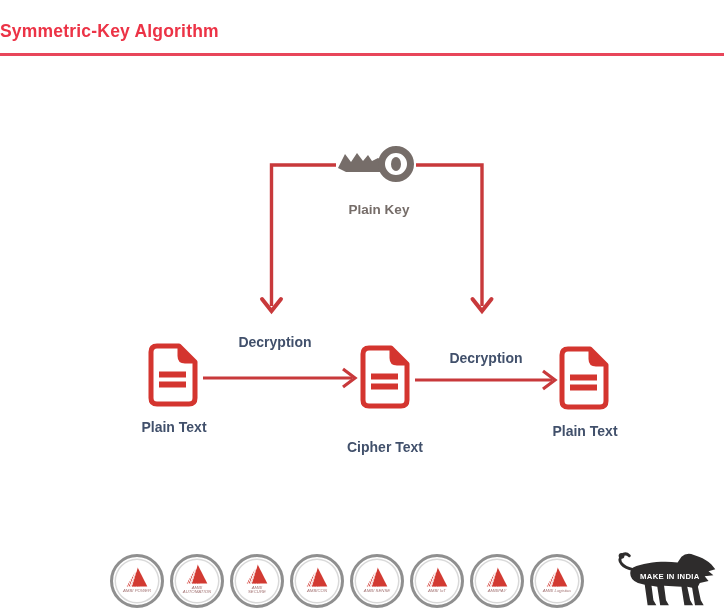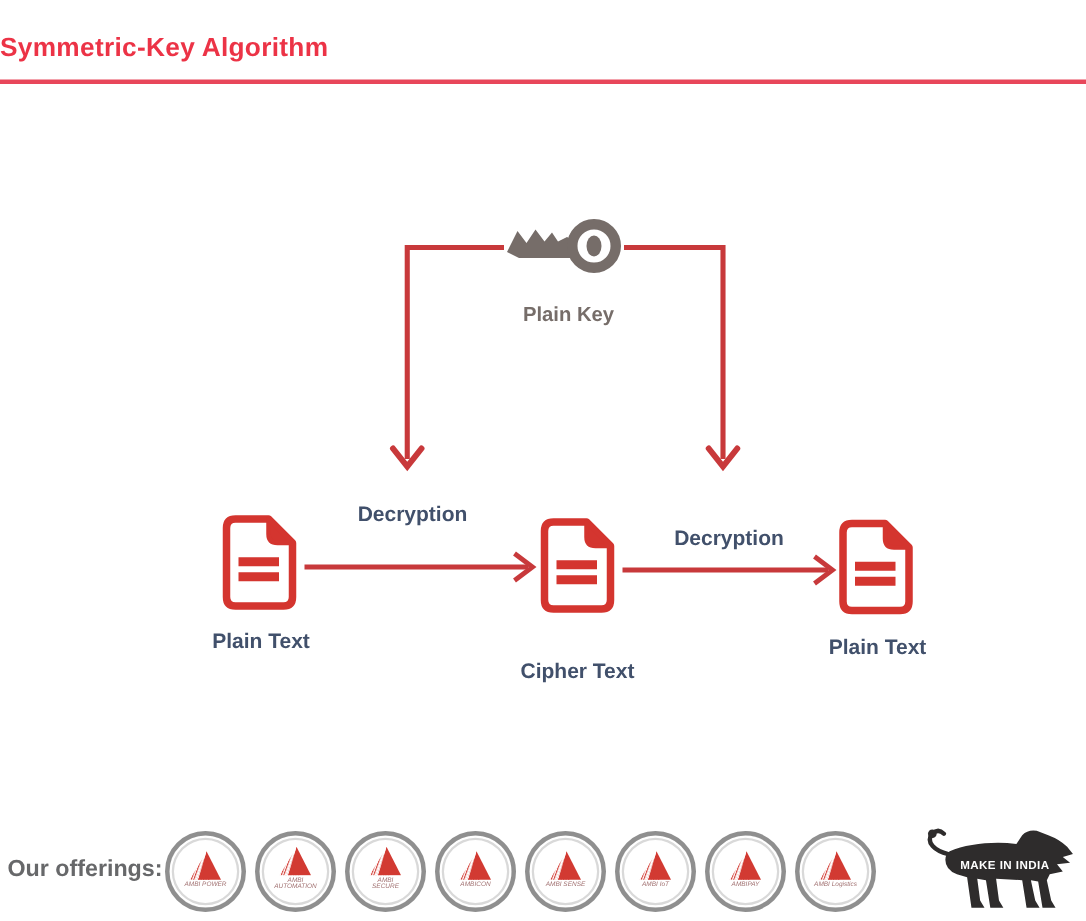--- a/index.html
+++ b/index.html
@@ -95,21 +95,20 @@
       <use href="#doc-icon"></use>
     </svg>
   <svg class="doc doc3" viewBox="0 0 56 64">
       <use href="#doc-icon"></use>
     </svg>
 
   <div class="dlabel" style="left:174px; top:419px;">Plain Text</div>
   <div class="dlabel" style="left:385px; top:439px;">Cipher Text</div>
   <div class="dlabel" style="left:585px; top:423px;">Plain Text</div>
 
-  <div class="offerings">Our offerings:</div>
 
   <div class="badges">
     <div class="badge">
       <svg viewBox="0 0 100 90">
           <use href="#ambi-tri"></use>
         </svg>
       <div class="badge-label">AMBI POWER</div>
     </div>
     <div class="badge">
       <svg viewBox="0 0 100 90">

